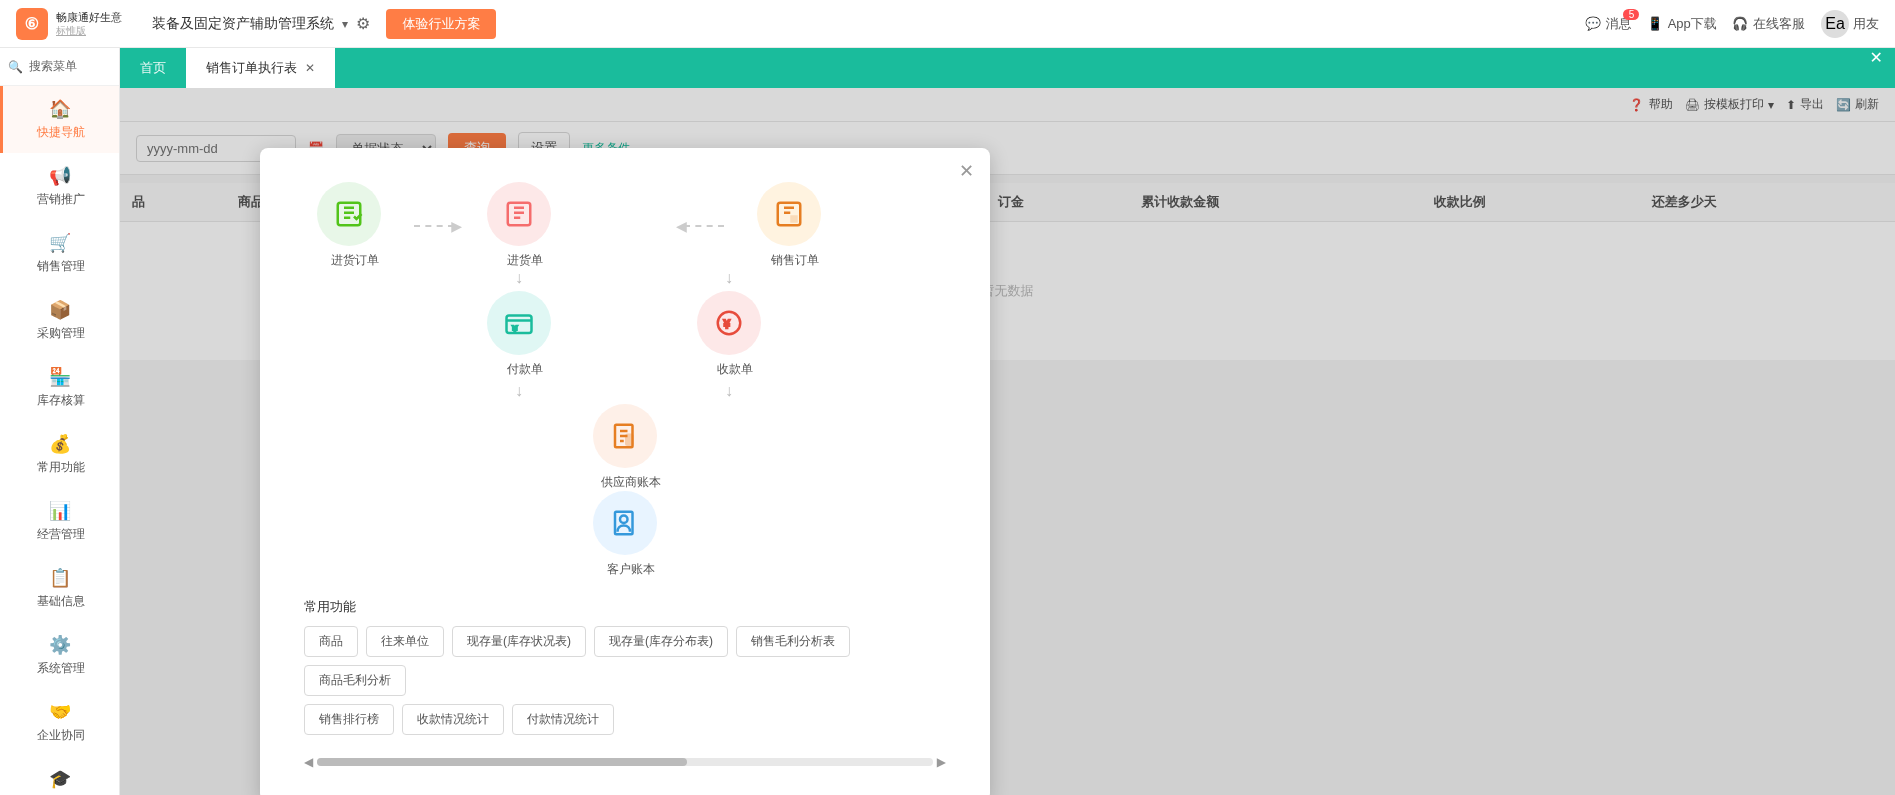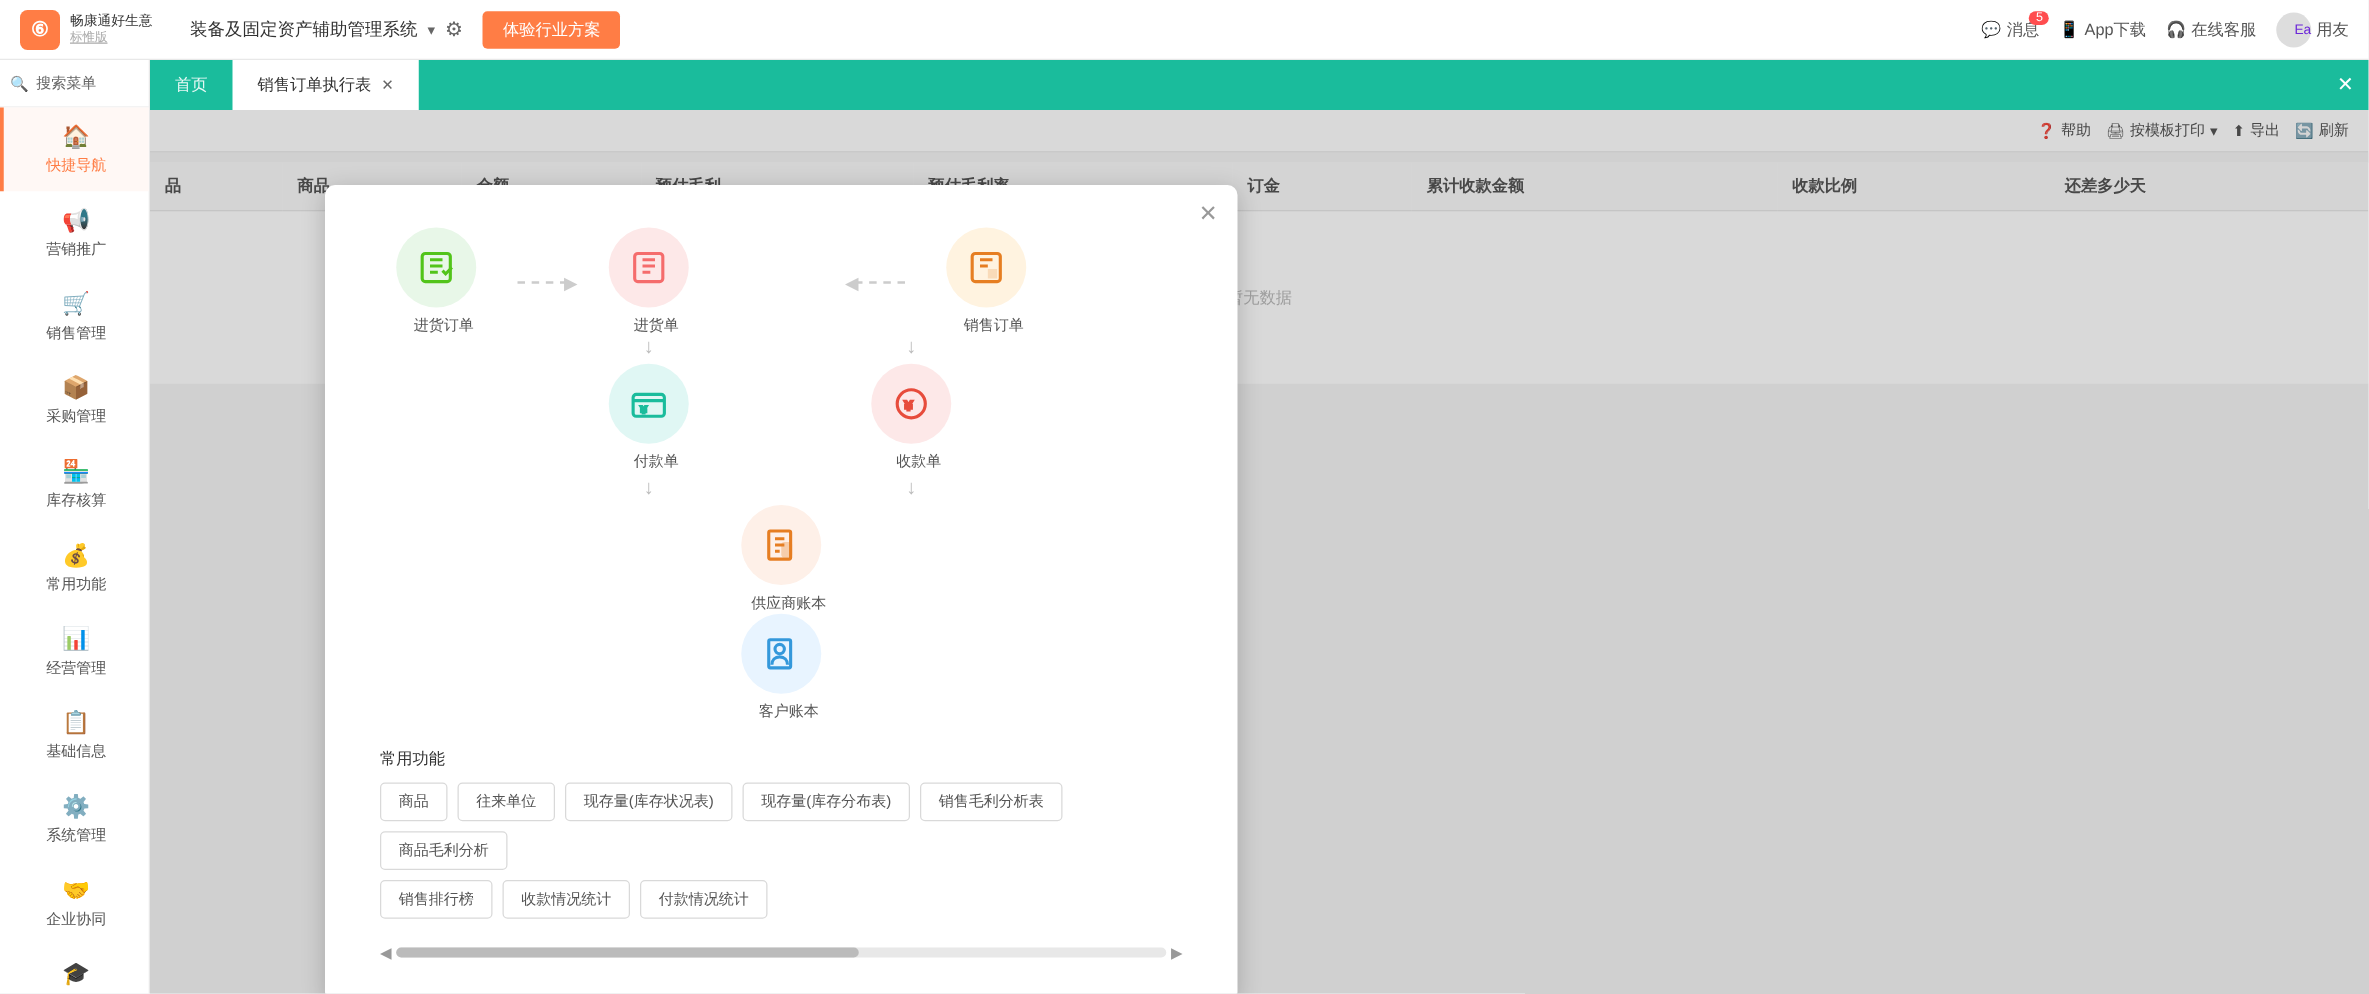--- a/index.html
+++ b/index.html
@@ -94,23 +94,23 @@
       min-width: 16px;
       text-align: center;
     }
     .user-avatar {
       width: 28px;
       height: 28px;
       border-radius: 50%;
       background: #ddd;
       display: flex;
       align-items: center;
-      justify-content: flex-end;
-      font-size: 11px;
-      color: #6d28d9;
+      justify-content: center;
+      font-size: 16px;
+      color: #000000;
     }
 
     
     .main-layout {
       display: flex;
       height: calc(100vh - 48px);
     }
 
     
     .sidebar {
@@ -156,21 +156,21 @@
       flex-direction: column;
       overflow: hidden;
       position: relative;
     }
 
     
     .tab-bar {
       height: 40px;
       background: #1abc9c;
       display: flex;
-      align-items: center;
+      align-items: flex-start;
       padding: 0 0;
     }
     .tab-item {
       height: 40px;
       padding: 0 20px;
       display: flex;
       align-items: center;
       gap: 8px;
       cursor: pointer;
       font-size: 13px;
@@ -541,20 +541,34 @@
             <span>⬆</span>
             <span>导出</span>
           </button>
           <button class="toolbar-btn">
             <span>🔄</span>
             <span>刷新</span>
           </button>
         </div>
       </div>
 
+      <div class="filter-area">
+        <input class="filter-input" type="text" placeholder="yyyy-mm-dd" style="">
+        <span class="calendar-icon">📅</span>
+        <select class="filter-select">
+          <option>单据状态</option>
+          <option>全部</option>
+          <option>待审核</option>
+          <option>已审核</option>
+          <option>已完成</option>
+        </select>
+        <button class="search-btn">查询</button>
+        <button class="setting-btn">设置</button>
+        <span class="more-conditions">更多条件</span>
+      </div>
 
       <div class="table-area">
         <table class="data-table">
           <thead>
             <tr>
               <th>品</th>
               <th>商品</th>
               <th>金额</th>
               <th>预估毛利</th>
               <th>预估毛利率</th>

